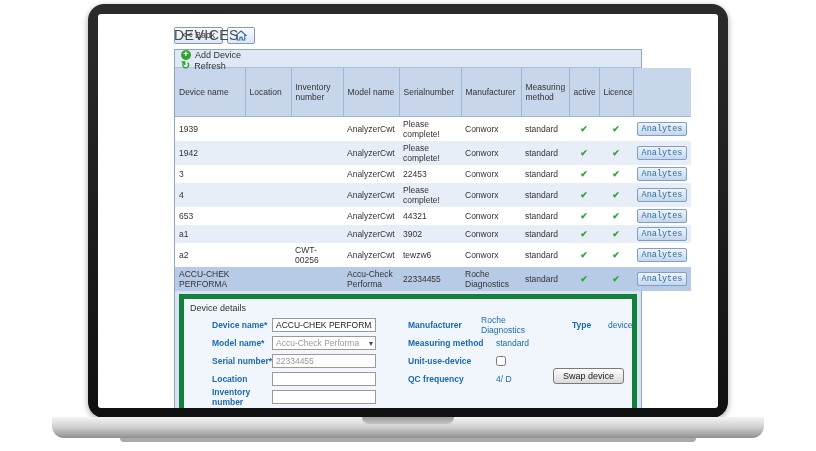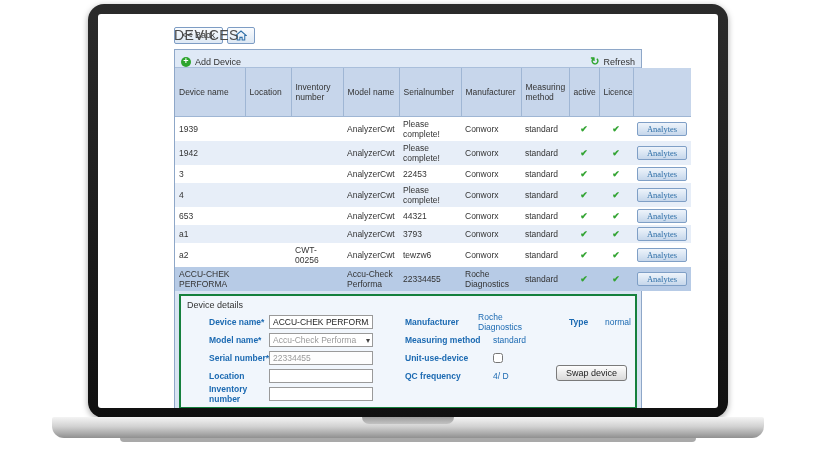--- a/index.html
+++ b/index.html
@@ -27,46 +27,46 @@
   .chip-btn { display:inline-flex; align-items:center; justify-content:center; height:17px;
               padding:0 7px; font-size:9px; color:#333;
               background:linear-gradient(180deg,#fafcfe,#dde8f4);
               border:1px solid #7d9cc4; border-radius:2px; cursor:pointer; }
   .page-title { position:absolute; left:0; right:0; text-align:left; font-size:14px;
                 font-weight:normal; color:#4a4a4a; letter-spacing:.5px; pointer-events:none; }
   .home-ic svg { display:block; }
 
   .panel { border:1px solid #8ea7c8; background:#d9e4f3; }
 
-  .toolbar { display:flex; justify-content:space-between; align-items:flex-end; height:18px;
-             padding:0 6px; background:#dfe9f6; border-bottom:1px solid #aabfdb; }
+  .toolbar { display:flex; justify-content:space-between; align-items:flex-start; height:18px;
+             padding:0 6px; background:#dfe9f6; border-bottom:1px solid #aabfdb;flex-direction:column; }
   .tool-item { display:inline-flex; align-items:center; gap:4px; font-size:9px; color:#333; cursor:pointer; }
   .plus-ic { width:10px; height:10px; border-radius:50%; background:#2ea52e; position:relative; }
   .plus-ic::after { content:"+"; position:absolute; left:50%; top:50%; transform:translate(-50%,-54%);
                     color:#fff; font-size:9px; font-weight:bold; line-height:1; }
   .refresh-ic::after { content:"↻"; color:#2ea52e; font-size:11px; font-weight:bold; line-height:1; }
 
   
   table.devices { width:100%; border-collapse:collapse; table-layout:fixed; font-size:8.5px; color:#333; }
   table.devices th { background:#c7d6eb; border:1px solid #9fb6d4; border-top:none;
                      font-weight:normal; text-align:left; padding:14px 4px; vertical-align:middle;
                      color:#333; }
   table.devices th:first-child { border-left:none; } table.devices th:last-child { border-right:none; }
   table.devices td { padding:2px 4px; vertical-align:middle; overflow:hidden; }
   tr.row-odd  td { background:#ffffff; }
   tr.row-even td { background:#e7eef8; }
   tr.row-selected td { background:#b7cbe6; }
   td.c-check { text-align:center; color:#33a433; font-size:9px; font-weight:bold; }
   .analytes-btn { display:block; width:100%; font-size:8.5px; color:#2f6fa7;
                   background:linear-gradient(180deg,#eef4fb,#c6d7eb);
                   border:1px solid #7f9fc6; border-radius:2px; padding:1px 2px; cursor:pointer;
-                  font-family:Liberation Serif, serif; }
-
-  
-  .details { position:relative; margin:3px 4px; border:2px solid #15803d; background:#f1f6fc;
+                  font-family:Liberation Mono, monospace; }
+
+  
+  .details { position:relative; margin:3px 4px; border:5px solid #15803d; background:#f1f6fc;
              padding:4px 6px 6px 6px; }
   .details-title { font-size:9px; color:#333; margin-bottom:4px; }
   .details-grid { display:flex; gap:32px; }
   .dcol { display:flex; flex-direction:column; gap:3px; }
   .frow { display:flex; align-items:center; height:15px; }
   .frow label { font-size:8.5px; font-weight:bold; color:#1c6ab2; }
   .col1 .frow label { width:82px; padding-left:22px; }
   .col2 .frow label { width:88px; }
   .col3 .frow label { width:36px; }
   .tinput { width:104px; height:14px; border:1px solid #9a9a9a; font-size:8.5px; padding:0 3px;
@@ -222,21 +222,21 @@
               <td class="c-check">✔</td>
               <td>
                   <button class="analytes-btn">Analytes</button>
                 </td>
             </tr>
             <tr class="row-even">
               <td>a1</td>
               <td></td>
               <td></td>
               <td>AnalyzerCwt</td>
-              <td>3793</td>
+              <td>3902</td>
               <td>Conworx</td>
               <td>standard</td>
               <td class="c-check">✔</td>
               <td class="c-check">✔</td>
               <td>
                   <button class="analytes-btn">Analytes</button>
                 </td>
             </tr>
             <tr class="row-odd">
               <td>a2</td>
@@ -311,21 +311,21 @@
                 <input class="unit-cb" type="checkbox" style="">
               </div>
               <div class="frow">
                 <label>QC frequency</label>
                 <span class="bval">4/ D</span>
               </div>
             </div>
             <div class="dcol col3">
               <div class="frow">
                 <label>Type</label>
-                <span class="bval">normal</span>
+                <span class="bval">device</span>
               </div>
             </div>
           </div>
           <button class="swap-btn">Swap device</button>
         </div>
 
         <div class="actions">
           <div class="icon-btn cancel"><span></span></div>
           <div class="icon-btn confirm"><span></span></div>
         </div>

